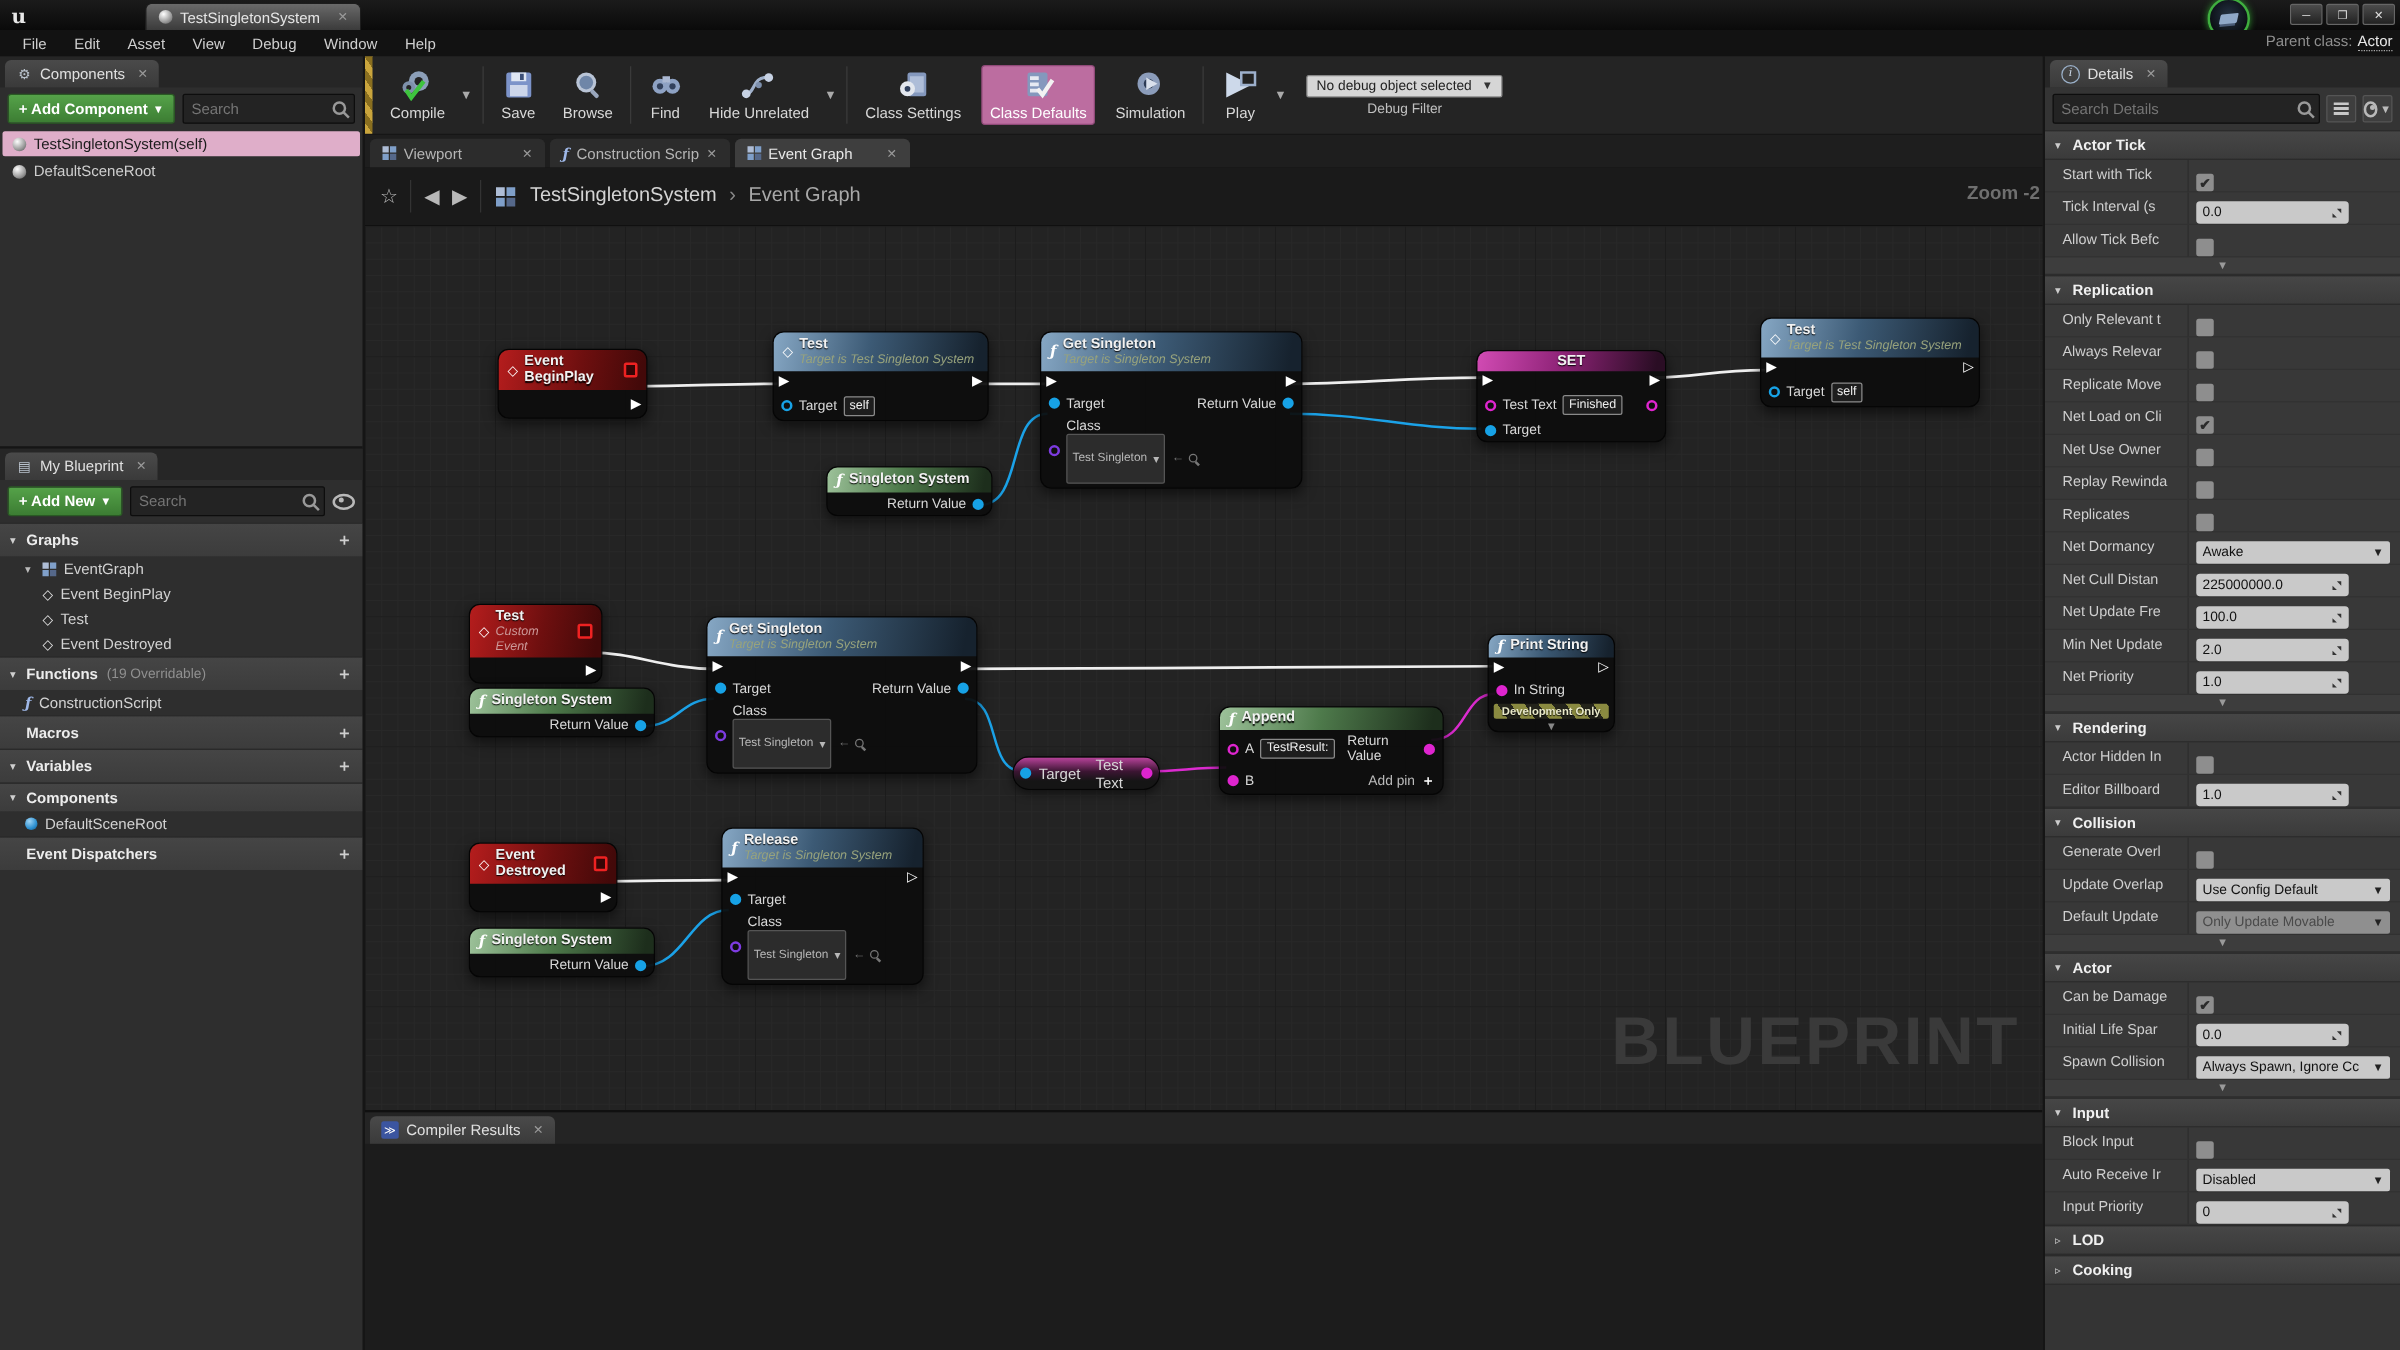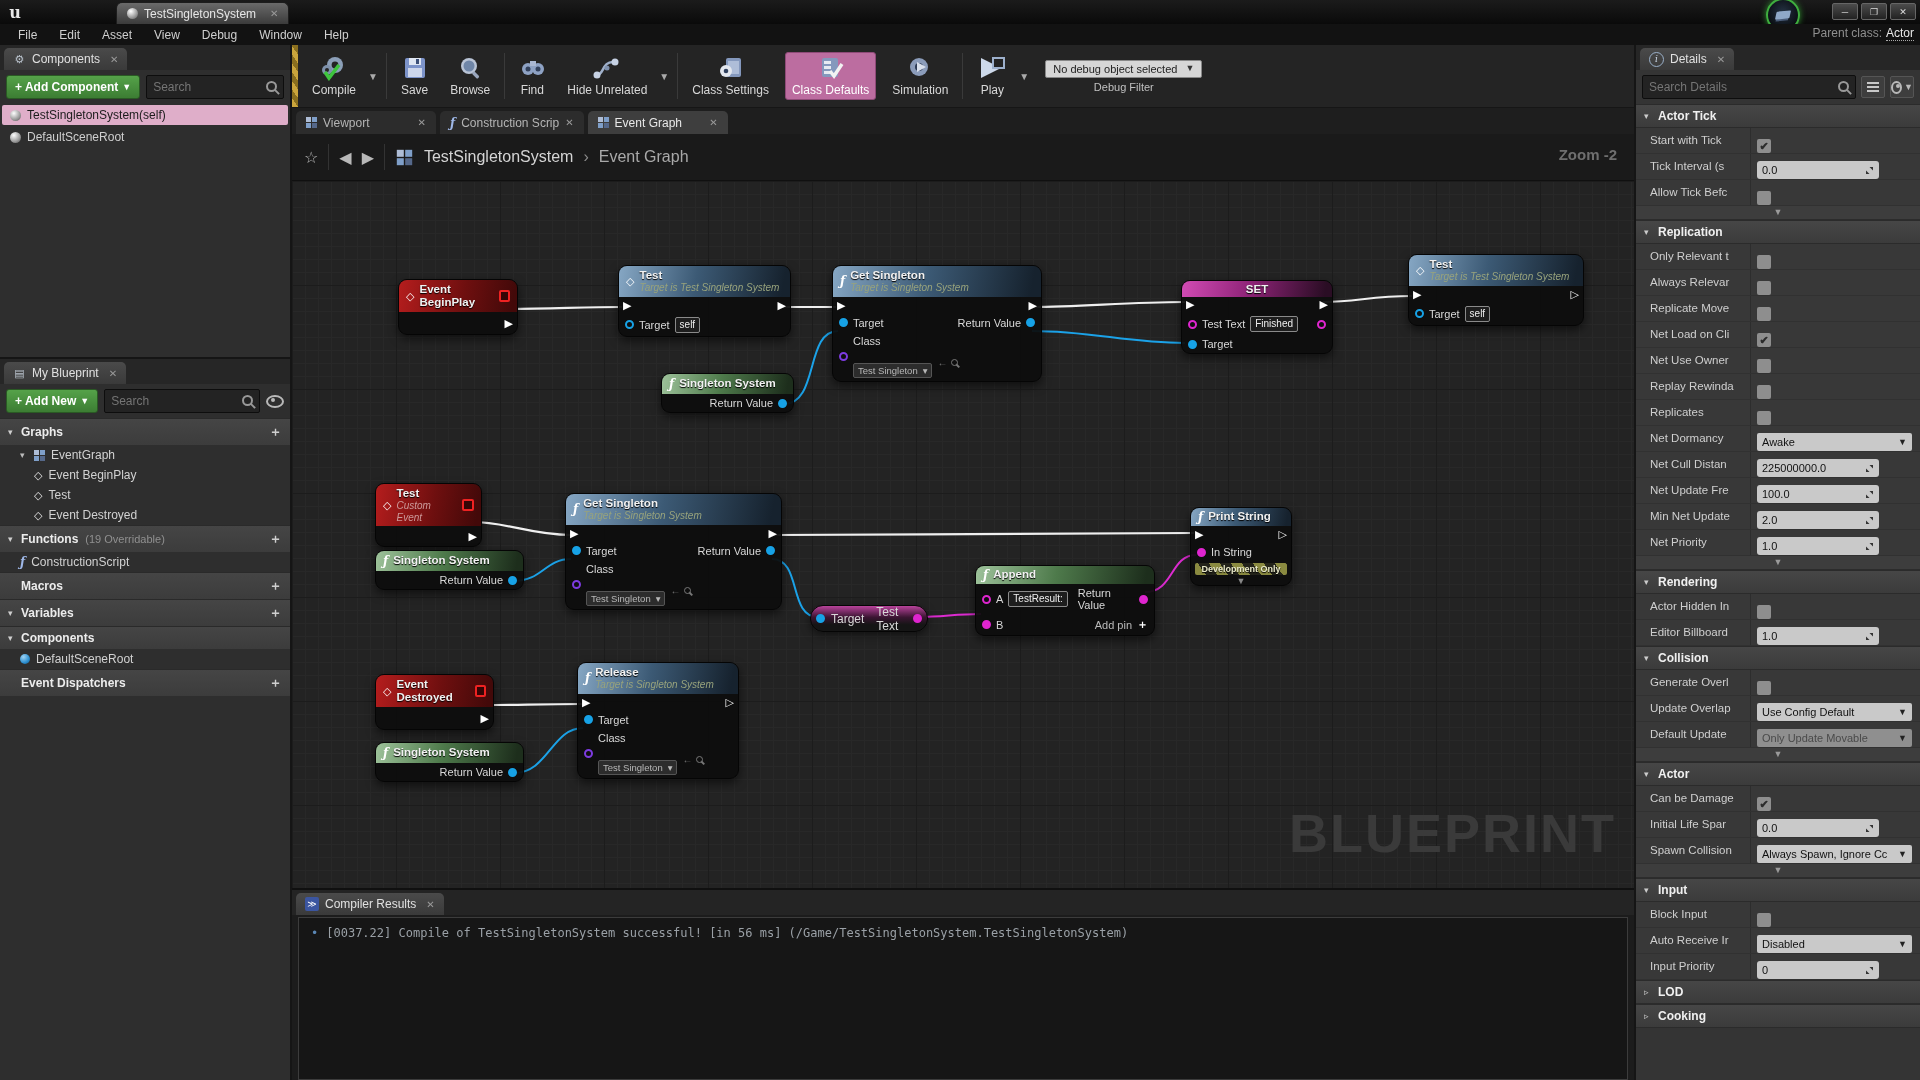--- a/index.html
+++ b/index.html
@@ -103,21 +103,21 @@
   .dtab.active{background:#3e3e3e;color:#e8e8e8;}
   .dtab .tabx{margin-left:auto;}
 
   
   #crumbbar{height:46px;background:#1a1a1a;display:flex;align-items:center;padding:0 12px;gap:10px;flex:0 0 auto;position:relative;border-bottom:1px solid #101010;}
   .crumbico{color:#b8b8b8;font-size:16px;}
   .crumbsep{width:1px;height:26px;background:#333;}
   #crumbtext{font-size:16px;color:#d4d4d4;display:flex;gap:10px;align-items:center;}
   #crumbtext .sep{color:#8a8a8a;}
   #crumbtext .cur{color:#a9a9a9;}
-  #zoomlbl{position:absolute;right:17px;top:12px;color:#6f6f6f;font-size:15px;font-weight:bold;}
+  #zoomlbl{position:absolute;right:2px;top:12px;color:#6f6f6f;font-size:15px;font-weight:bold;}
 
   
   #canvas{flex:1;position:relative;overflow:hidden;background-color:#232323;
     background-image:
       linear-gradient(#1c1c1c 1px,transparent 1px),linear-gradient(90deg,#1c1c1c 1px,transparent 1px),
       linear-gradient(#282828 1px,transparent 1px),linear-gradient(90deg,#282828 1px,transparent 1px);
     background-size:104px 104px,104px 104px,13px 13px,13px 13px;}
   #wires{position:absolute;inset:0;}
   #watermark{position:absolute;right:18px;bottom:24px;font-size:54px;font-weight:bold;color:#3a3a3a;letter-spacing:2px;}
 
@@ -138,21 +138,21 @@
   .pr{display:flex;align-items:center;gap:5px;padding:3px 6px;}
   .sp{flex:1;}
   .exec{color:#fff;font-size:11px;line-height:1;}
   .exec.in{margin-left:-2px;}
   .exec.out{margin-right:-2px;}
   .dot{width:9px;height:9px;border-radius:50%;box-sizing:border-box;border:2px solid var(--c);flex:0 0 auto;}
   .dot.full{background:var(--c);}
   .dot.b{--c:#17a2e6;} .dot.m{--c:#df25cf;} .dot.p{--c:#7d3be0;}
   .pl{color:#d8d8d8;}
   .vbox{background:#1d1d1d;border:1px solid #8a8a8a;border-radius:2px;padding:0 4px;font-size:10px;color:#eee;line-height:14px;}
-  .cdd{background:#2c2c2c;border:1px solid #555;border-radius:2px;color:#b8b8b8;font-size:9.5px;padding:1px 4px;display:inline-flex;gap:5px;align-items:center;margin-top:16px;}
+  .cdd{background:#2c2c2c;border:1px solid #555;border-radius:2px;color:#b8b8b8;font-size:9.5px;padding:13px 4px;display:inline-flex;gap:5px;align-items:center;}
   .ddicons{color:#777;font-size:10px;display:inline-flex;gap:4px;align-items:center;margin-left:5px;}
   .minimag{width:5px;height:5px;border:1.5px solid #777;border-radius:50%;position:relative;display:inline-block;}
   .minimag::after{content:'';position:absolute;width:4px;height:1.5px;background:#777;transform:rotate(45deg);right:-3px;bottom:-2px;}
   .devonly{margin:2px 4px;border-radius:2px;text-align:center;font-size:9px;font-weight:bold;color:#e9e9c9;
            background:repeating-linear-gradient(55deg,#8a8a40 0 9px,#23231a 9px 18px);padding:1px 0;text-shadow:0 1px 1px #000;}
   .devtri{text-align:center;color:#888;font-size:9px;line-height:8px;}
   .pill{position:absolute;height:25px;border-radius:13px;background:linear-gradient(#b8439b,#3b1532 45%,#151515 75%);
         border:1px solid #050505;display:flex;align-items:center;gap:6px;padding:0 8px;box-shadow:0 3px 8px rgba(0,0,0,.5);}
   .addplus{color:#fff;font-weight:bold;}
 
@@ -807,21 +807,20 @@
       </div>
 
       <div id="compiler">
         <div id="comp-tabs" class="ptabs">
             <div class="ptab">
           <span class="chevico">≫</span>
           <span>Compiler Results</span>
               <span class="tabx">✕</span>
             </div>
           </div>
-        <div id="comp-body"><span class="bullet">•</span><span>[0037.22] Compile of TestSingletonSystem successful! [in 56 ms] (/Game/TestSingletonSystem.TestSingletonSystem)</span></div>
       </div>
     </div>
 
     <div id="rightcol">
       <div class="ptabs">
           <div class="ptab">
         <span class="infocirc">i</span>
         <span>Details</span>
             <span class="tabx">✕</span>
           </div>

